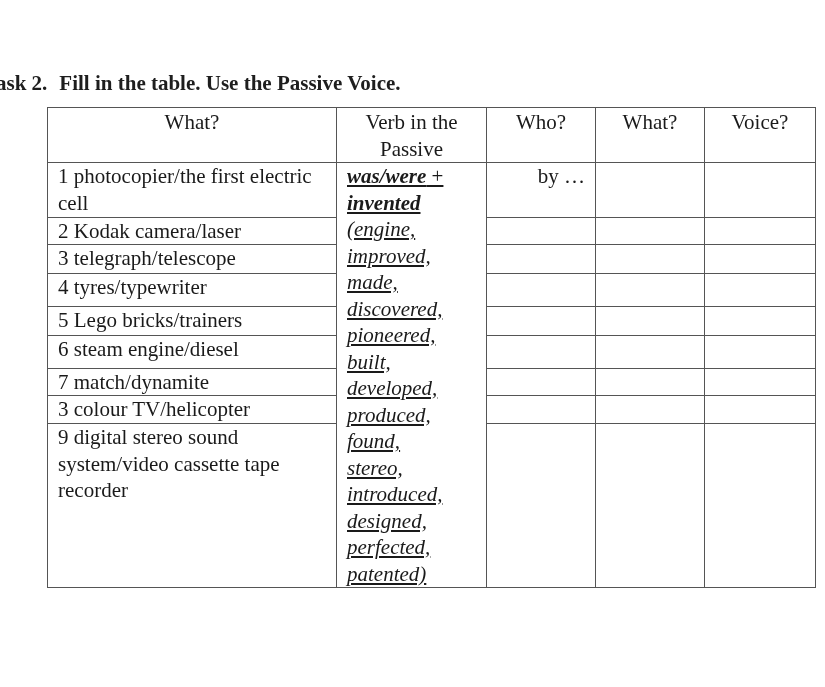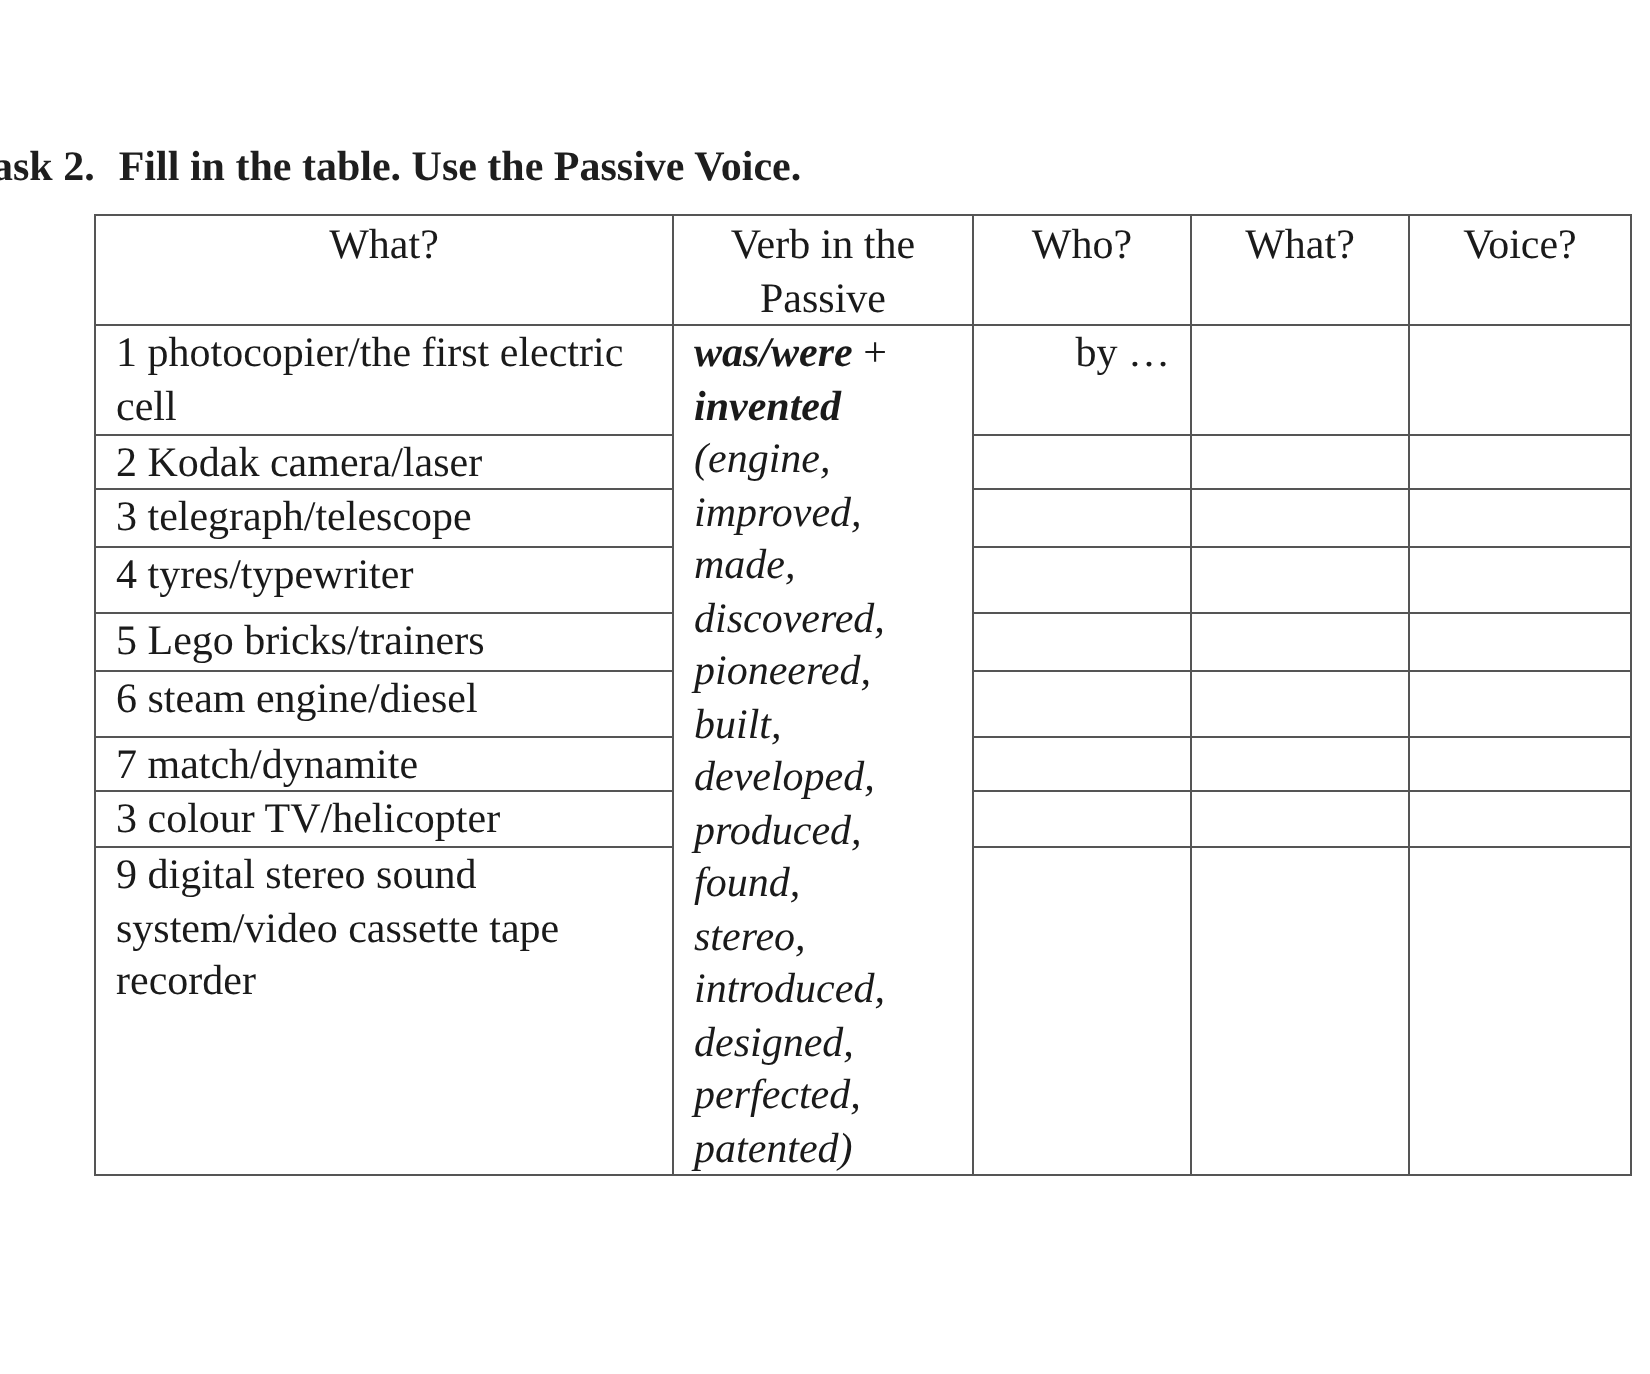--- a/index.html
+++ b/index.html
@@ -70,21 +70,21 @@
     tr.r3 td { height: 28px; }
     tr.r4 td { height: 33px; }
     tr.r5 td { height: 29px; }
     tr.r6 td { height: 32px; }
     tr.r7 td { height: 17px; }
     tr.r8 td { height: 27px; }
     tr.r9 td { height: 162px; }
 
     td.what, td.blank, td.who { box-sizing: border-box; }
     td.who { padding-left: 9px; text-align: right; }
-    td.verb-cell { padding-top: 2px; }
+    td.verb-cell { padding-top: 2px; text-decoration: underline; }
     .line { display: block; white-space: nowrap; }
     .what-text { display: block; }
   </style>
 </head>
 <body>
 
 <div class="task-heading"><span class="num">ask 2.</span><span>Fill in the table. Use the Passive Voice.</span></div>
 
 <table class="task-table">
   <colgroup>

